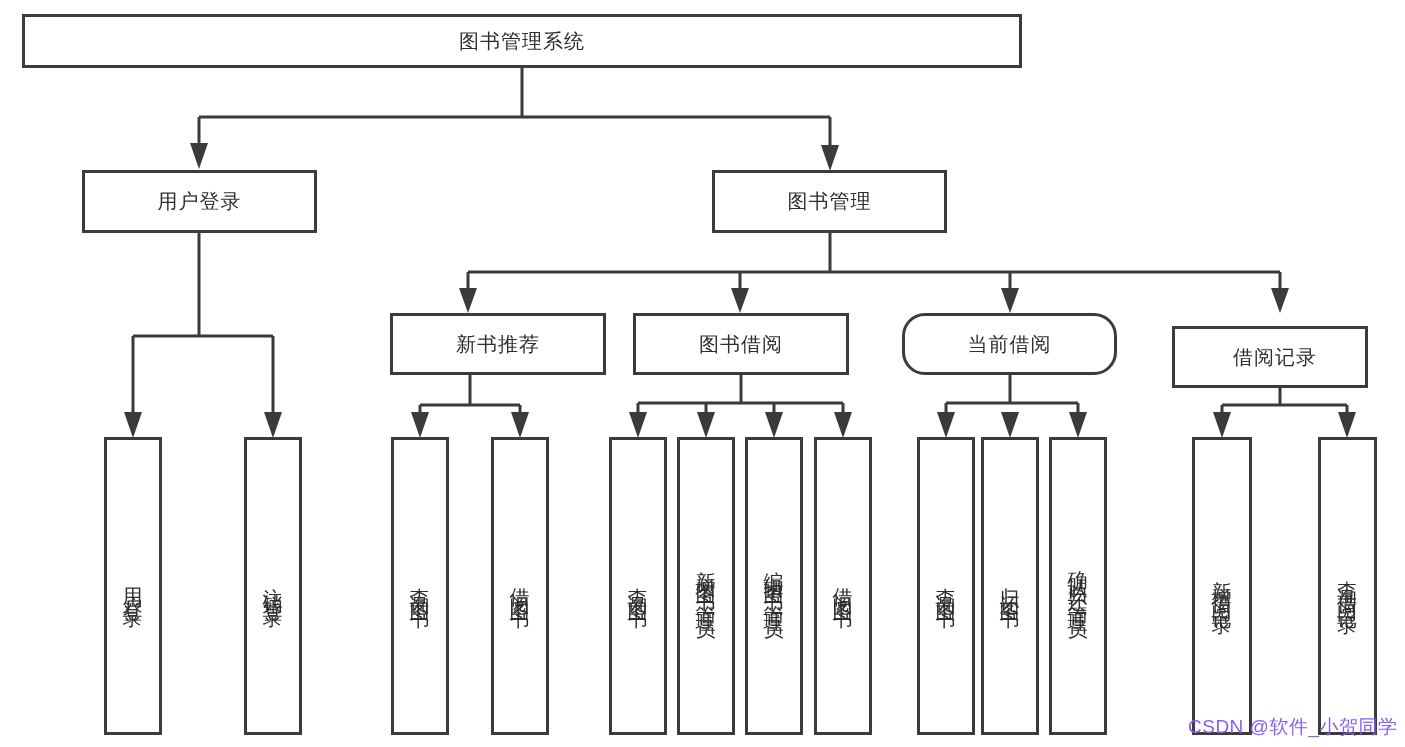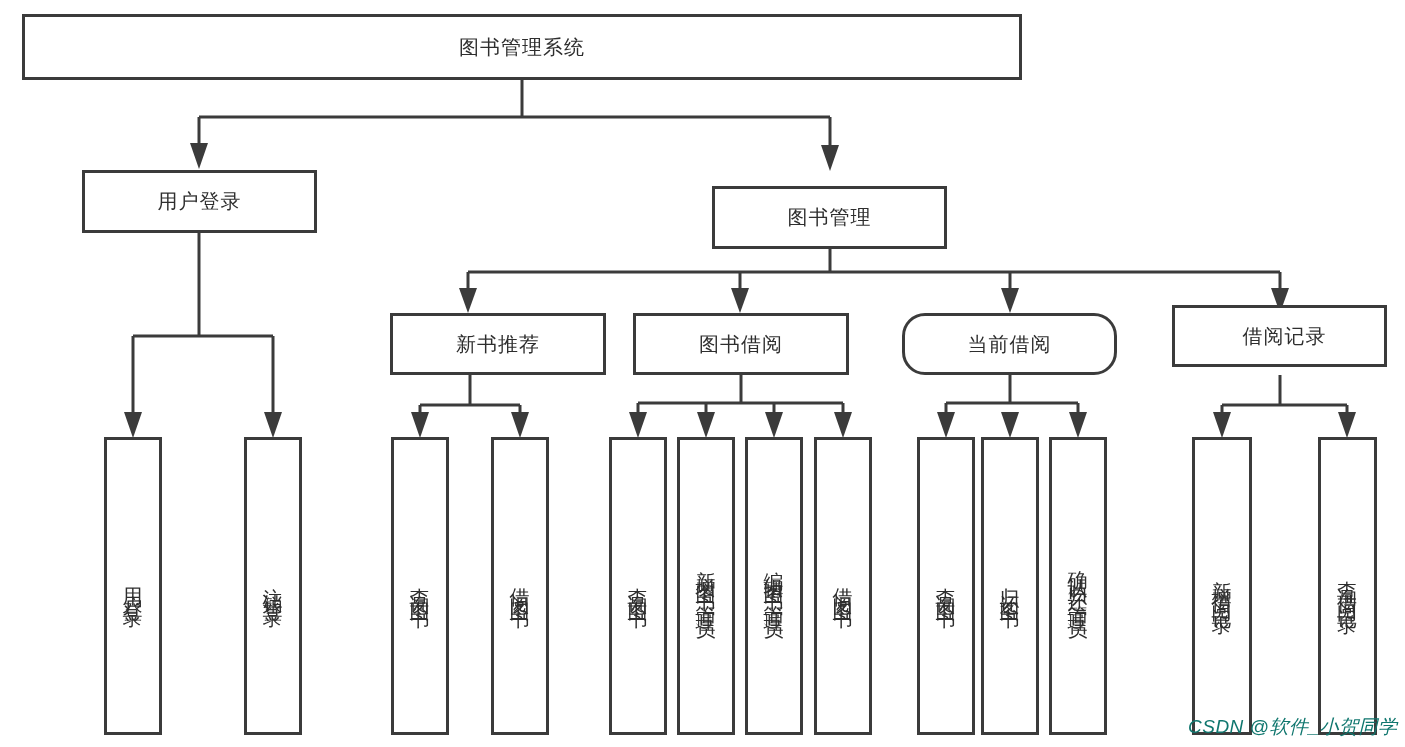--- a/index.html
+++ b/index.html
@@ -36,25 +36,24 @@
     text-orientation: mixed;
     letter-spacing: 7px;
     line-height: 1;
     font-size: 20px;
     text-align: center;
   }
   .watermark {
     position: absolute;
     left: 1188px; top: 714px;
     font-size: 19px;
-    color: #0f766e;
+    color: #8b5cf6;
     letter-spacing: 0.5px;
     z-index: 3;
     white-space: nowrap;
-    font-style: italic;
   }
 </style>
 </head>
 <body>
 
 <div id="stage">
 
   <svg class="connectors" viewBox="0 0 1405 747" xmlns="http://www.w3.org/2000/svg">
     <g stroke="#3b3b3b" stroke-width="3" fill="none">
 
@@ -120,29 +119,29 @@
 
       <polygon points="946,438 937,412 955,412"></polygon>
       <polygon points="1010,438 1001,412 1019,412"></polygon>
       <polygon points="1078,438 1069,412 1087,412"></polygon>
 
       <polygon points="1222,438 1213,412 1231,412"></polygon>
       <polygon points="1347,438 1338,412 1356,412"></polygon>
     </g>
   </svg>
 
-  <div class="node" style="left:22px; top:14px; width:1000px; height:66px;">图书管理系统</div>
+  <div class="node" style="left:22px; top:14px; width:1000px; height:54px;">图书管理系统</div>
 
   <div class="node" style="left:82px; top:170px; width:235px; height:63px;">用户登录</div>
-  <div class="node" style="left:712px; top:170px; width:235px; height:63px;margin-top:16px;">图书管理</div>
+  <div class="node" style="left:712px; top:170px; width:235px; height:63px;">图书管理</div>
 
   <div class="node" style="left:362px; top:313px; width:216px; height:62px;margin-left:28px;">新书推荐</div>
   <div class="node" style="left:633px; top:313px; width:216px; height:62px;">图书借阅</div>
   <div class="node" style="left:902px; top:313px; width:215px; height:62px;border-radius:23px;">当前借阅</div>
-  <div class="node" style="left:1172px; top:305px; width:215px; height:62px;padding-left:10px;">借阅记录</div>
+  <div class="node" style="left:1172px; top:326px; width:196px; height:62px;padding-left:10px;">借阅记录</div>
 
   <div class="node leaf" style="left:104px; top:437px; width:58px; height:298px;">用户登录</div>
   <div class="node leaf" style="left:244px; top:437px; width:58px; height:298px;">注销登录</div>
 
   <div class="node leaf" style="left:391px; top:437px; width:58px; height:298px;">查询图书</div>
   <div class="node leaf" style="left:491px; top:437px; width:58px; height:298px;">借阅图书</div>
 
   <div class="node leaf" style="left:609px; top:437px; width:58px; height:298px;">查询图书</div>
   <div class="node leaf" style="left:677px; top:437px; width:58px; height:298px;">新增图书（管理员）</div>
   <div class="node leaf" style="left:745px; top:437px; width:58px; height:298px;">编辑图书（管理员）</div>

